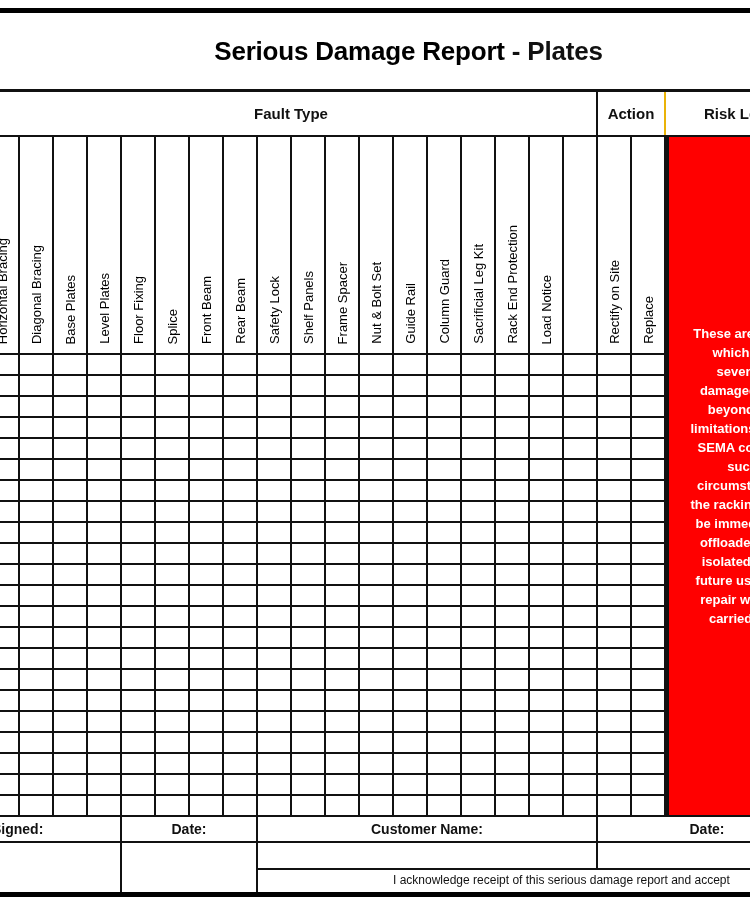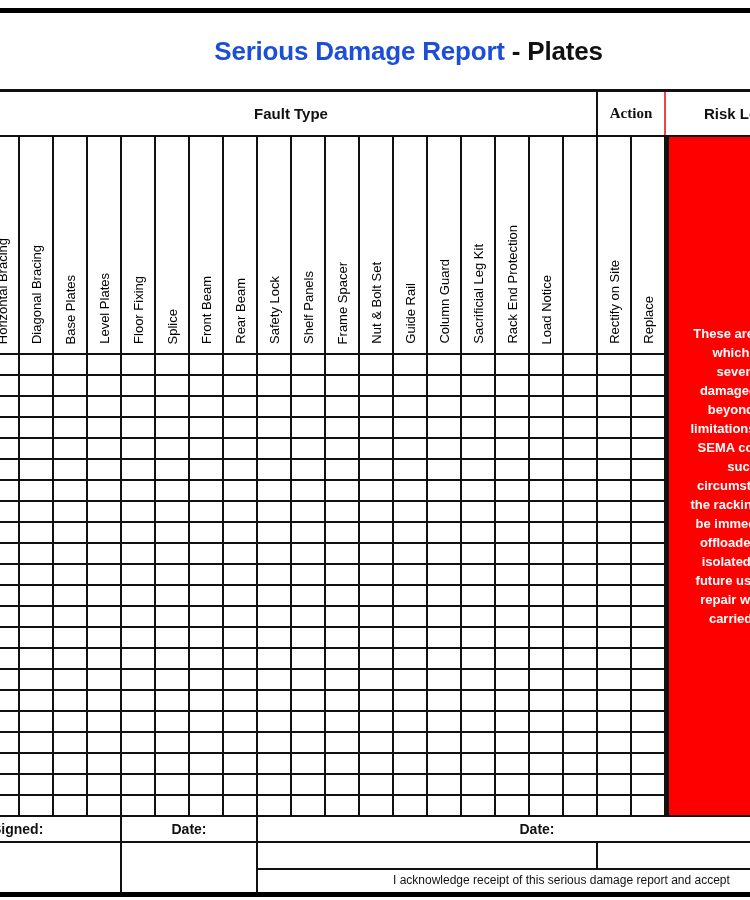--- a/index.html
+++ b/index.html
@@ -7,26 +7,26 @@
   body {
     overflow: hidden; position: relative; background: #fff;
     font-family: "Liberation Sans", sans-serif; color: #111;
   }
   .doc { position: absolute; left: -14px; top: 0; width: 845px; height: 900px; background: #fff; }
   .topbar { margin-top: 8px; height: 5px; background: #000; width: 100%; }
   .title-area {
     height: 76px; display: flex; align-items: center; justify-content: center;
     font-size: 26px; font-weight: bold; letter-spacing: -0.2px; white-space: pre;
   }
-  .t-red { color: #1d4ed8; }
+  .t-red { color: #000000; }
   .form { width: 830px; border-top: 3px solid #111; position: relative; background: #fff; }
   .header-row { display: flex; height: 45px; border-bottom: 2px solid #111; font-weight: bold; font-size: 15px; }
   .hc { display: flex; align-items: center; justify-content: center; }
   .h-fault  { width: 612px; border-right: 2px solid #111; }
-  .h-action { width: 68px;  border-right: 2px solid #ef4444; font-family: Liberation Serif, serif; }
+  .h-action { width: 68px;  border-right: 2px solid #eab308; }
   .h-risk   { width: 150px; }
   .mid { display: flex; height: 218px; border-bottom: 2px solid #111; }
   .vcell {
     width: 34px; border-right: 2px solid #111;
     display: flex; flex-direction: column; justify-content: flex-end; align-items: center;
     padding-bottom: 9px;
   }
   .rot {
     writing-mode: vertical-rl; transform: rotate(180deg);
     font-size: 13px; line-height: 13px; white-space: nowrap; color: #000;
@@ -639,20 +639,21 @@
       <div class="risk-line">offloaded and</div>
       <div class="risk-line">isolated from</div>
       <div class="risk-line">future use until</div>
       <div class="risk-line">repair work is</div>
       <div class="risk-line">carried out</div>
     </div>
 
     <div class="sign-row">
       <div class="sr s-signed">Signed:</div>
       <div class="sr s-date">Date:</div>
+      <div class="sr s-cust">Customer Name:</div>
       <div class="sr s-date2">Date:</div>
     </div>
 
     <div class="bottom">
       <div class="b-signed"></div>
       <div class="b-date"></div>
       <div class="b-right">
         <div class="b-rowB">
           <div class="b-cust"></div>
           <div class="b-date2"></div>

